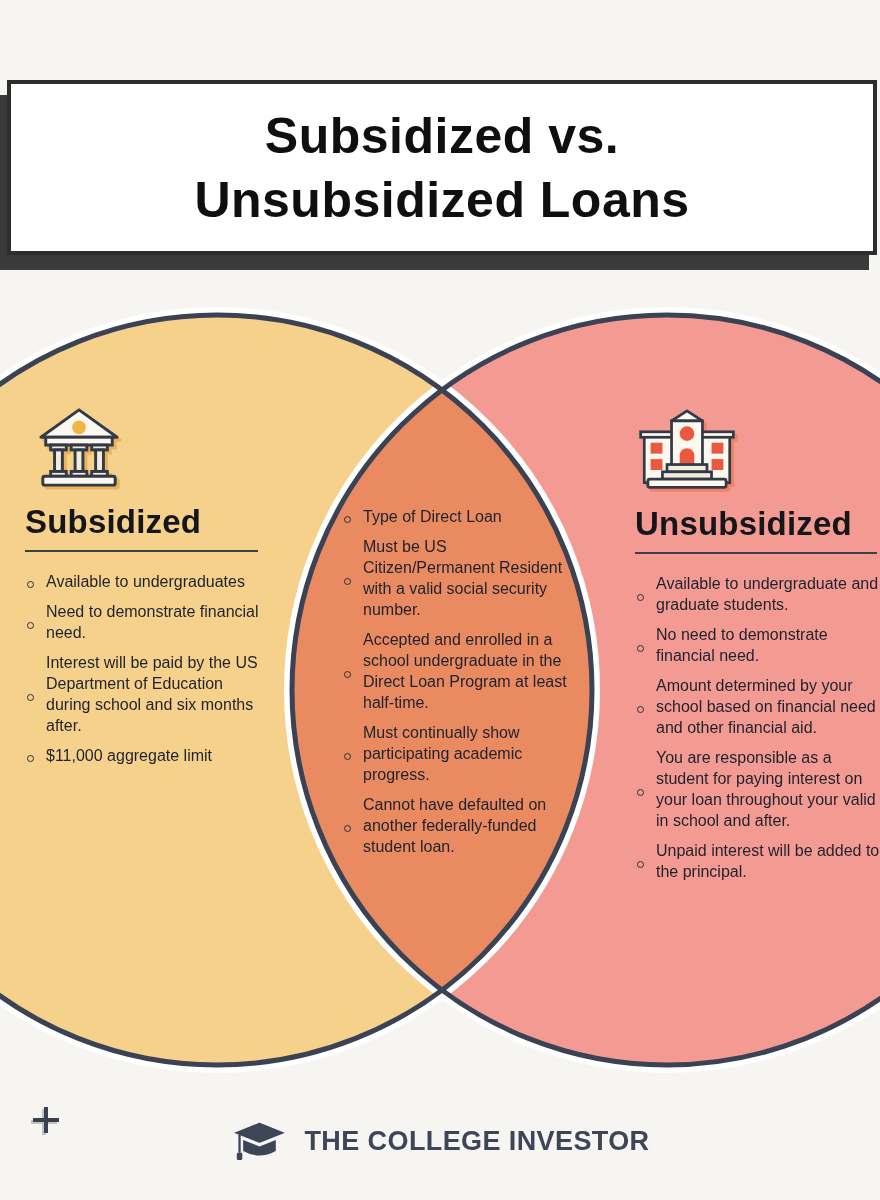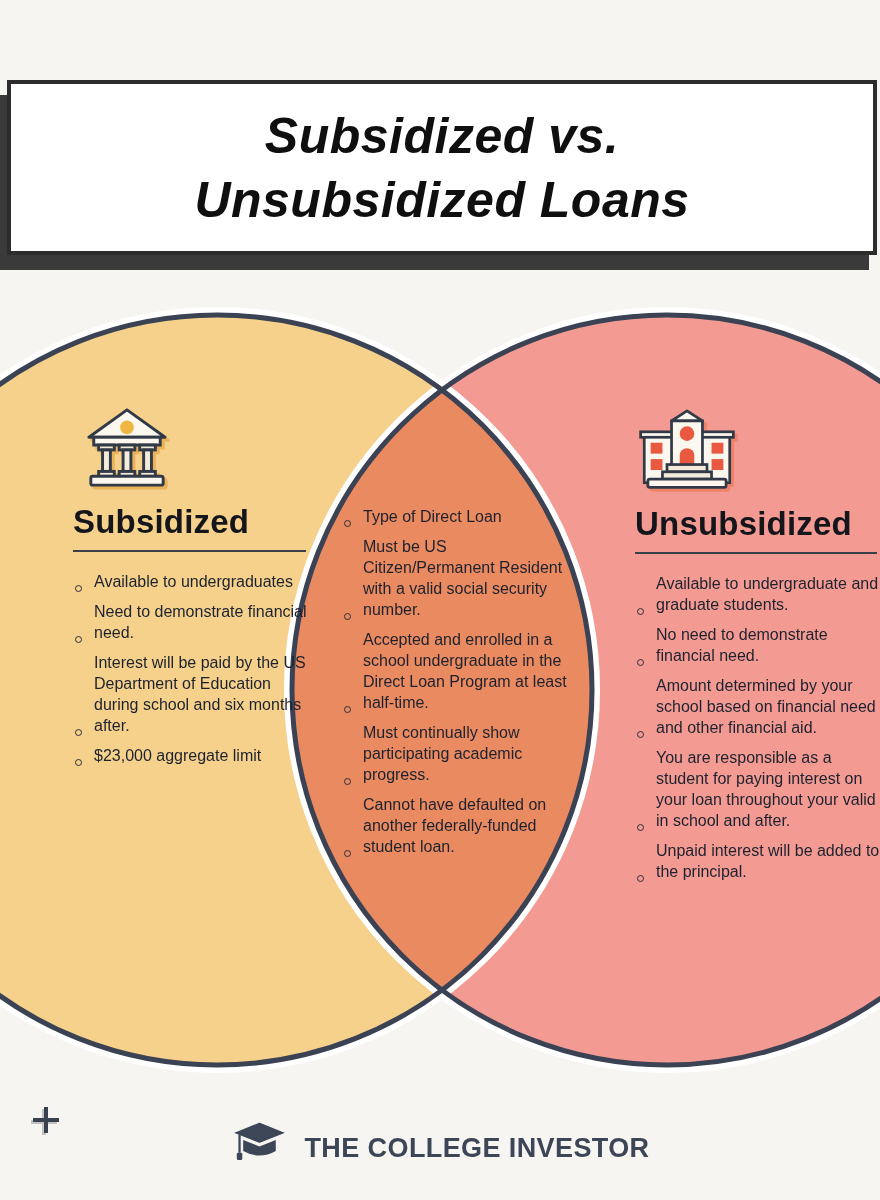--- a/index.html
+++ b/index.html
@@ -16,32 +16,31 @@
   
   .title-box {
     position:absolute; left:7px; top:80px;
     width:870px; height:175px;
     background:#ffffff;
     border:4px solid #2d2d2d;
     box-shadow:-8px 15px 0 0 #3a3a3a;
     display:flex; flex-direction:column;
     align-items:center; justify-content:center;
     text-align:center;
-    font-style:italic;
   }
   .title-line {
     font-size:50px; font-weight:700; color:#0f0f0f;
     line-height:64px; letter-spacing:0.5px;
   }
 
   
   .venn-svg { position:absolute; left:0; top:0; }
 
   .circle-panel { position:absolute; }
-  .panel-left  { left:25px;  top:403px; width:246px;margin-left:48px; }
+  .panel-left  { left:25px;  top:403px; width:246px; }
   .panel-right { left:635px; top:407px; width:245px; }
   .panel-mid   { left:342px; top:506px; width:232px; }
 
   .circle-icon { display:block; }
   .icon-bank   { margin-left:10px; filter:drop-shadow(3px 3px 0 #eab259); }
   .icon-school { margin-left:2px;  filter:drop-shadow(3px 3px 0 #ef8468); }
 
   .circle-heading {
     margin-top:12px;
     font-size:33px; font-weight:600; color:#14161c;
@@ -51,41 +50,41 @@
     margin-top:9px; height:0;
     border-top:2.5px solid #3a3f4a;
   }
   .rule-left  { width:233px; }
   .rule-right { width:242px; }
 
   .bullet-list { margin-top:19px; }
   .panel-mid .bullet-list { margin-top:0; }
 
   .bullet {
-    display:flex; align-items:flex-end;
+    display:flex; align-items:center;
     margin-bottom:9px;
   }
   .bullet-marker {
     flex:0 0 auto;
     width:7px; height:7px;
     border:1.8px solid #2a2f3a;
     border-radius:50%;
     margin:6px 12px 0 2px;
     background:transparent;
   }
   .bullet-text {
     font-size:16px; line-height:21px;
     color:#1d222e; font-weight:500;
   }
 
   
   .footer-logo {
     position:absolute; left:50%; top:1118px;
     transform:translateX(-50%);
-    display:flex; align-items:flex-end; gap:16px;
+    display:flex; align-items:center; gap:16px;
     white-space:nowrap;
   }
   .brand-text {
     font-size:27px; font-weight:800; color:#3d4656;
     letter-spacing:0.4px;
   }
   .plus-mark {
     position:absolute; left:30px; top:1104px;
     filter:drop-shadow(-2px 2px 0 #c2c2c4);
   }
@@ -140,21 +139,21 @@
       <div class="bullet">
         <span class="bullet-marker"></span>
         <span class="bullet-text">Need to demonstrate financial need.</span>
       </div>
       <div class="bullet">
         <span class="bullet-marker"></span>
         <span class="bullet-text">Interest will be paid by the US Department of Education during school and six months after.</span>
       </div>
       <div class="bullet">
         <span class="bullet-marker"></span>
-        <span class="bullet-text">$23,000 aggregate limit</span>
+        <span class="bullet-text">$11,000 aggregate limit</span>
       </div>
     </div>
 </div>
 
 <div class="circle-panel panel-mid">
   <div class="bullet-list">
       <div class="bullet">
         <span class="bullet-marker"></span>
         <span class="bullet-text">Type of Direct Loan</span>
       </div>

